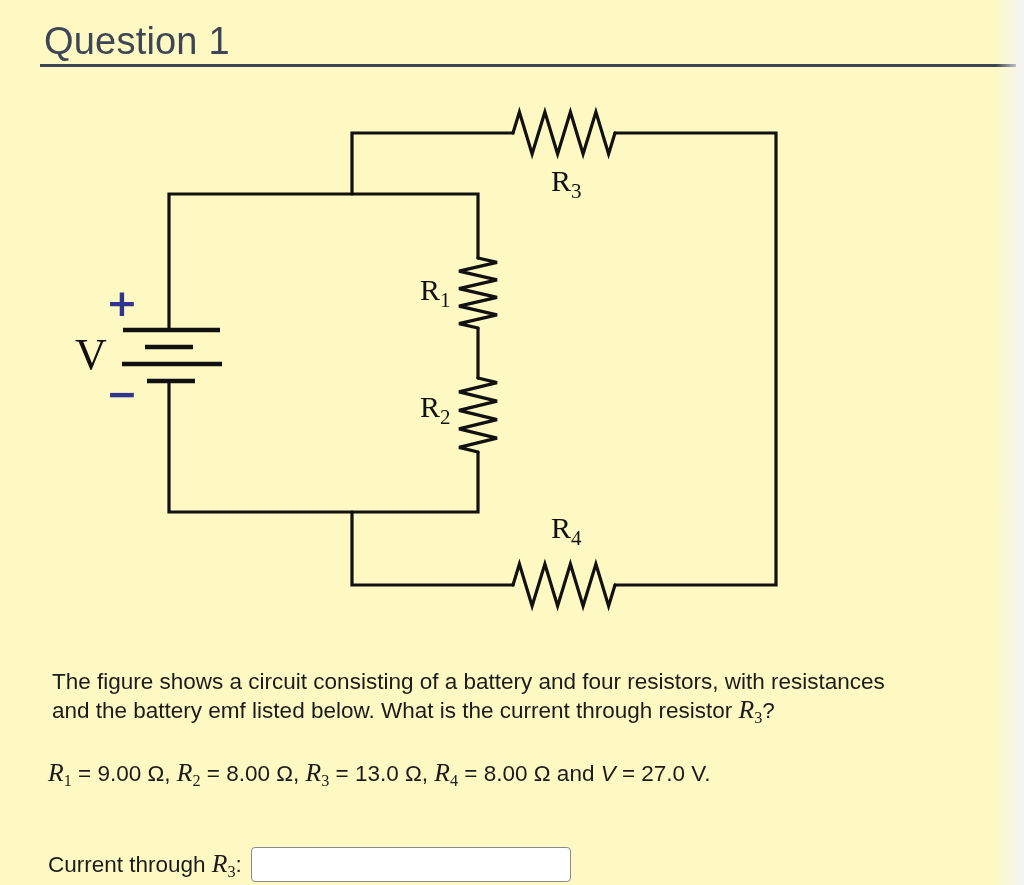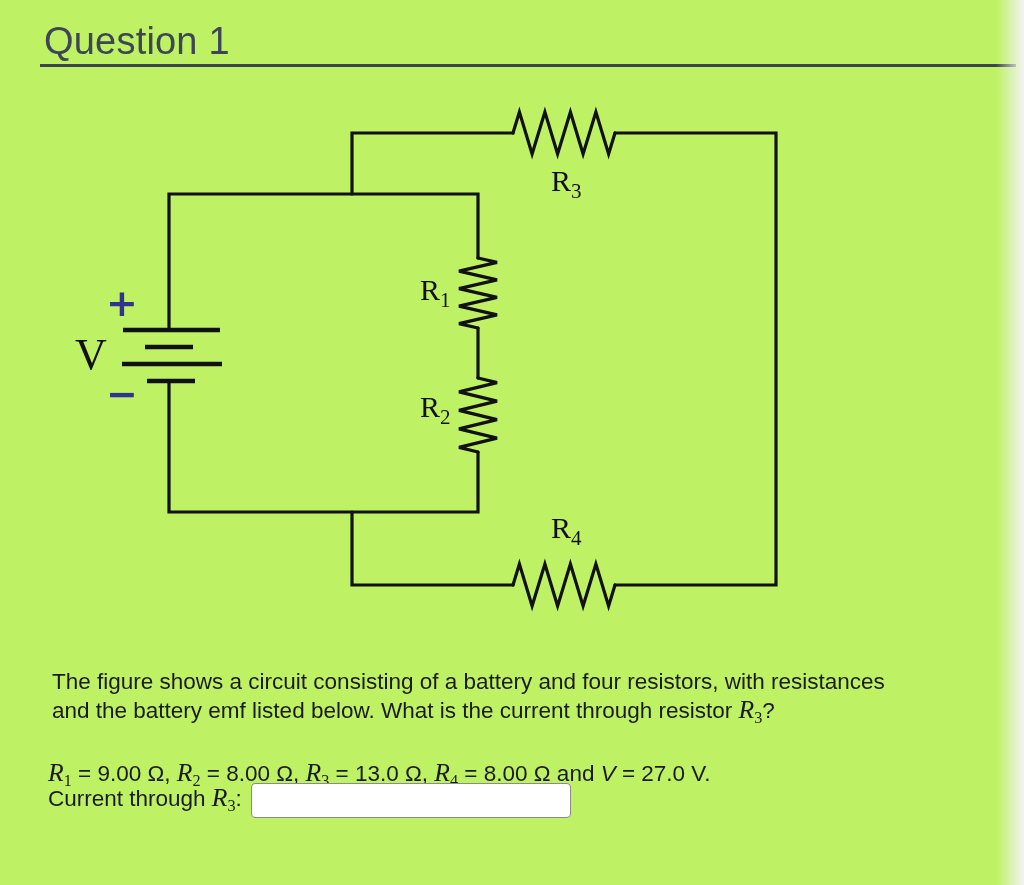--- a/index.html
+++ b/index.html
@@ -1,19 +1,19 @@
 <!DOCTYPE html>
 <html><head>
 <meta charset="utf-8">
 <style>
   html,body{margin:0;padding:0;background:#ffffff;}
   .screen{
     position:relative;
     width:1024px;height:885px;
-    background:#bef264;
+    background:#fef9c3;
     overflow:hidden;
     font-family:"Liberation Sans", sans-serif;
     color:#1b1b1b;
   }
   
   .edge-shade{
     position:absolute;top:0;right:0;width:28px;height:885px;
     background:linear-gradient(to right, rgba(244,244,245,0), #f2f2f4);
     pointer-events:none;
   }
@@ -39,22 +39,22 @@
   
   .question-text{
     position:absolute;left:48px;top:664px;width:975px;margin:4px;
     font-size:22.5px;line-height:28px;color:#1b1b1b;
   }
   .given-values{
     position:absolute;left:48px;top:756px;width:975px;margin:0;
     font-size:22.5px;line-height:34px;color:#1b1b1b;
   }
   .answer-row{
-    position:absolute;left:48px;top:783px;height:44px;
-    display:flex;align-items:flex-start;
+    position:absolute;left:48px;top:838px;height:44px;
+    display:flex;align-items:flex-end;
     font-size:22.5px;color:#1b1b1b;
   }
   .answer-input{
     margin-left:9px;
     width:306px;height:33px;
     border:1.5px solid #8a8a8a;border-radius:4px;
     background:#ffffff;
     font-family:"Liberation Sans", sans-serif;font-size:18px;
     padding:0 6px;outline:none;box-sizing:content-box;
   }

